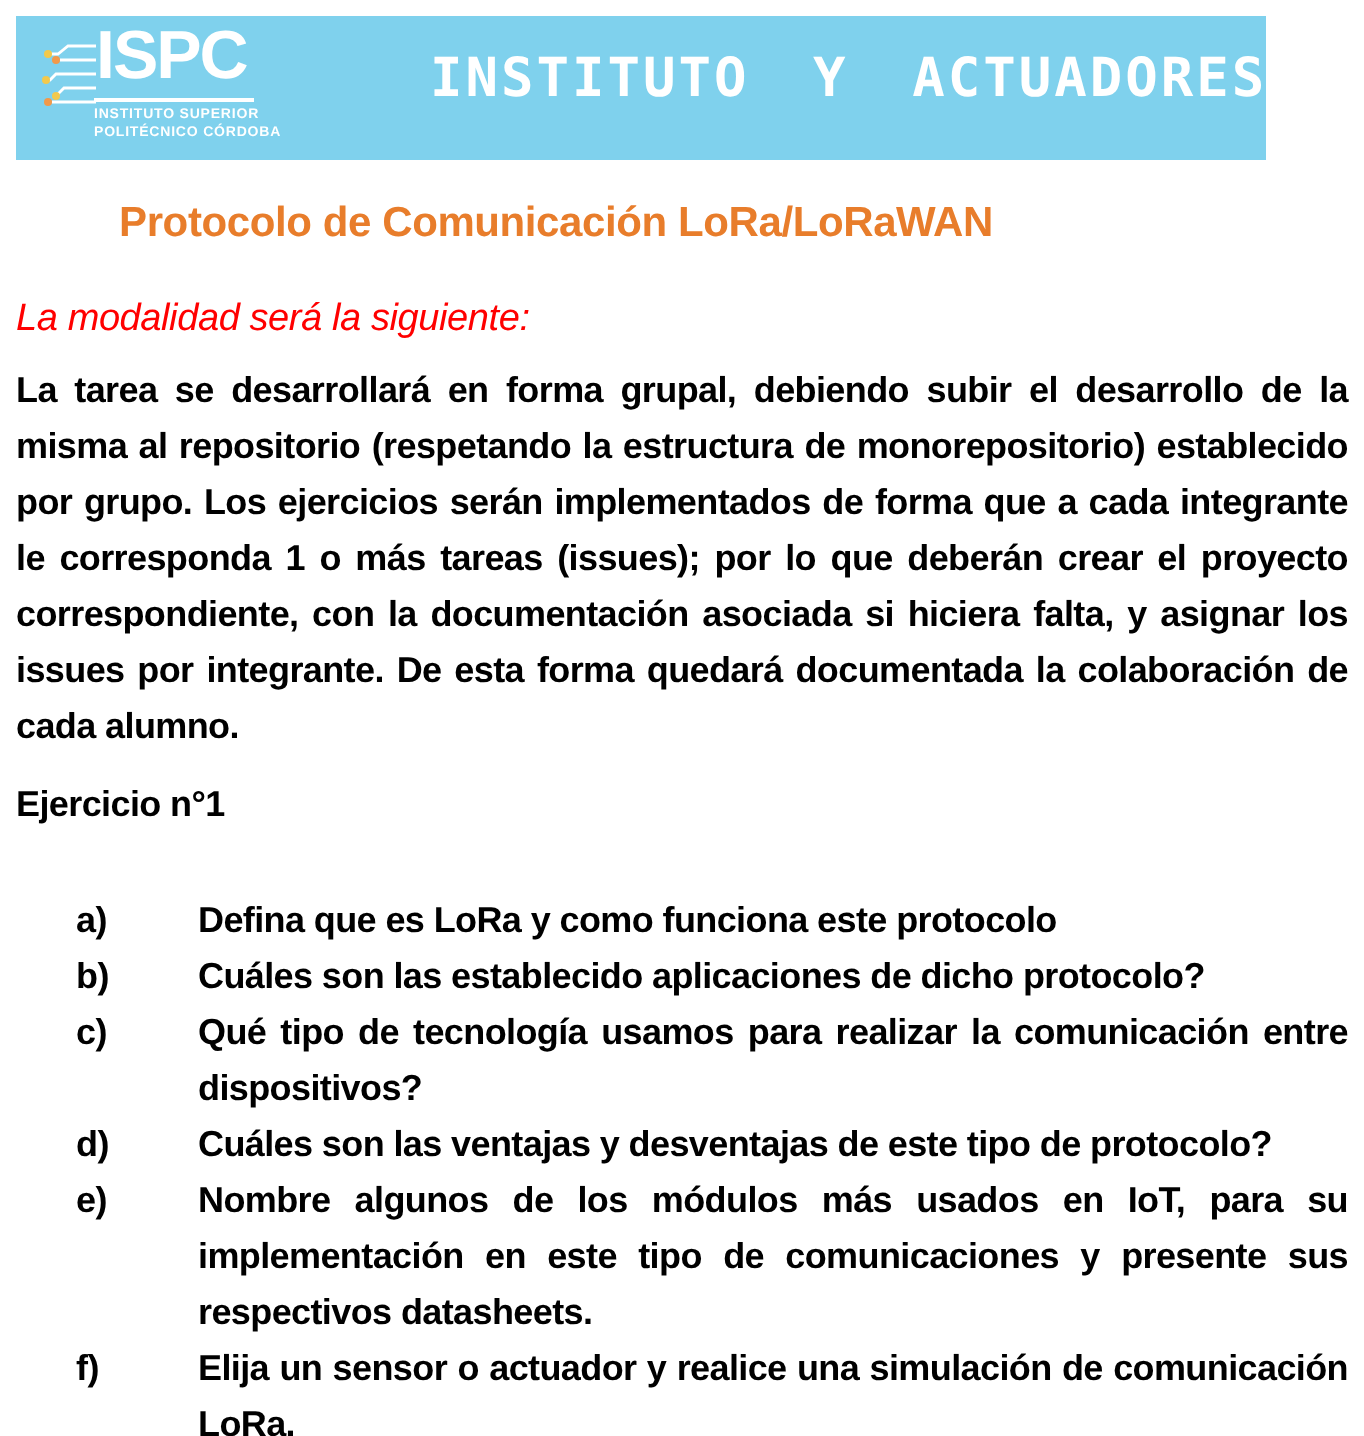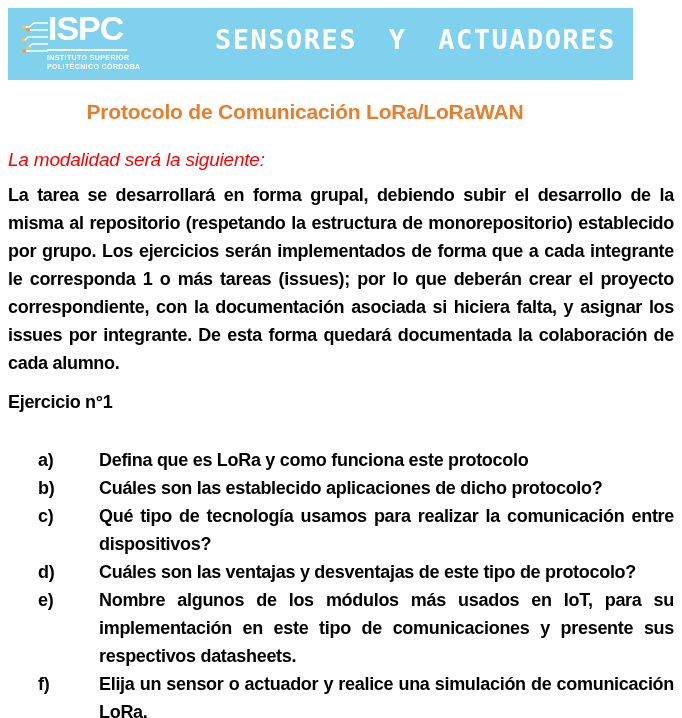--- a/index.html
+++ b/index.html
@@ -50,21 +50,20 @@
     white-space:nowrap;
   }
 
   
   .doc-title {
     position:absolute; left:0; top:100px; width:556px;
     text-align:center;
     color:#E87D2B;
     font-size:21px; font-weight:bold;
     letter-spacing:-0.2px;
-    margin-left:27px;
   }
   .modality {
     position:absolute; left:8px; top:149px; width:666px;
     color:#FF0000;
     font-size:19px; font-weight:normal; font-style:italic;
     letter-spacing:-0.2px;
   }
   .intro {
     position:absolute; left:8px; top:181px; width:666px;
     font-size:18px; font-weight:bold;
@@ -104,21 +103,21 @@
         <circle cx="7" cy="12" r="2" fill="#F2994A"></circle>
         <circle cx="2" cy="22" r="2" fill="#F2C94C"></circle>
         <circle cx="7" cy="30" r="2" fill="#F2C94C"></circle>
         <circle cx="3" cy="33" r="2" fill="#F2994A"></circle>
       </svg>
       <span class="logo-acronym">ISPC</span>
       <div class="logo-rule"></div>
       <div class="logo-sub1">INSTITUTO SUPERIOR</div>
       <div class="logo-sub2">POLITÉCNICO CÓRDOBA</div>
     </div>
-    <div class="banner-title">SENSORES Y ACTUADORES</div>
+    <div class="banner-title">INSTITUTO Y ACTUADORES</div>
   </header>
 
   <h1 class="doc-title">Protocolo de Comunicación LoRa/LoRaWAN</h1>
 
   <h2 class="modality">La modalidad será la siguiente:</h2>
 
   <p class="intro">La tarea se desarrollará en forma grupal, debiendo subir el desarrollo de la misma al repositorio (respetando la estructura de monorepositorio) establecido por grupo. Los ejercicios serán implementados de forma que a cada integrante le corresponda 1 o más tareas (issues); por lo que deberán crear el proyecto correspondiente, con la documentación asociada si hiciera falta, y asignar los issues por integrante. De esta forma quedará documentada la colaboración de cada alumno.</p>
 
   <h3 class="exercise">Ejercicio n°1</h3>
 

